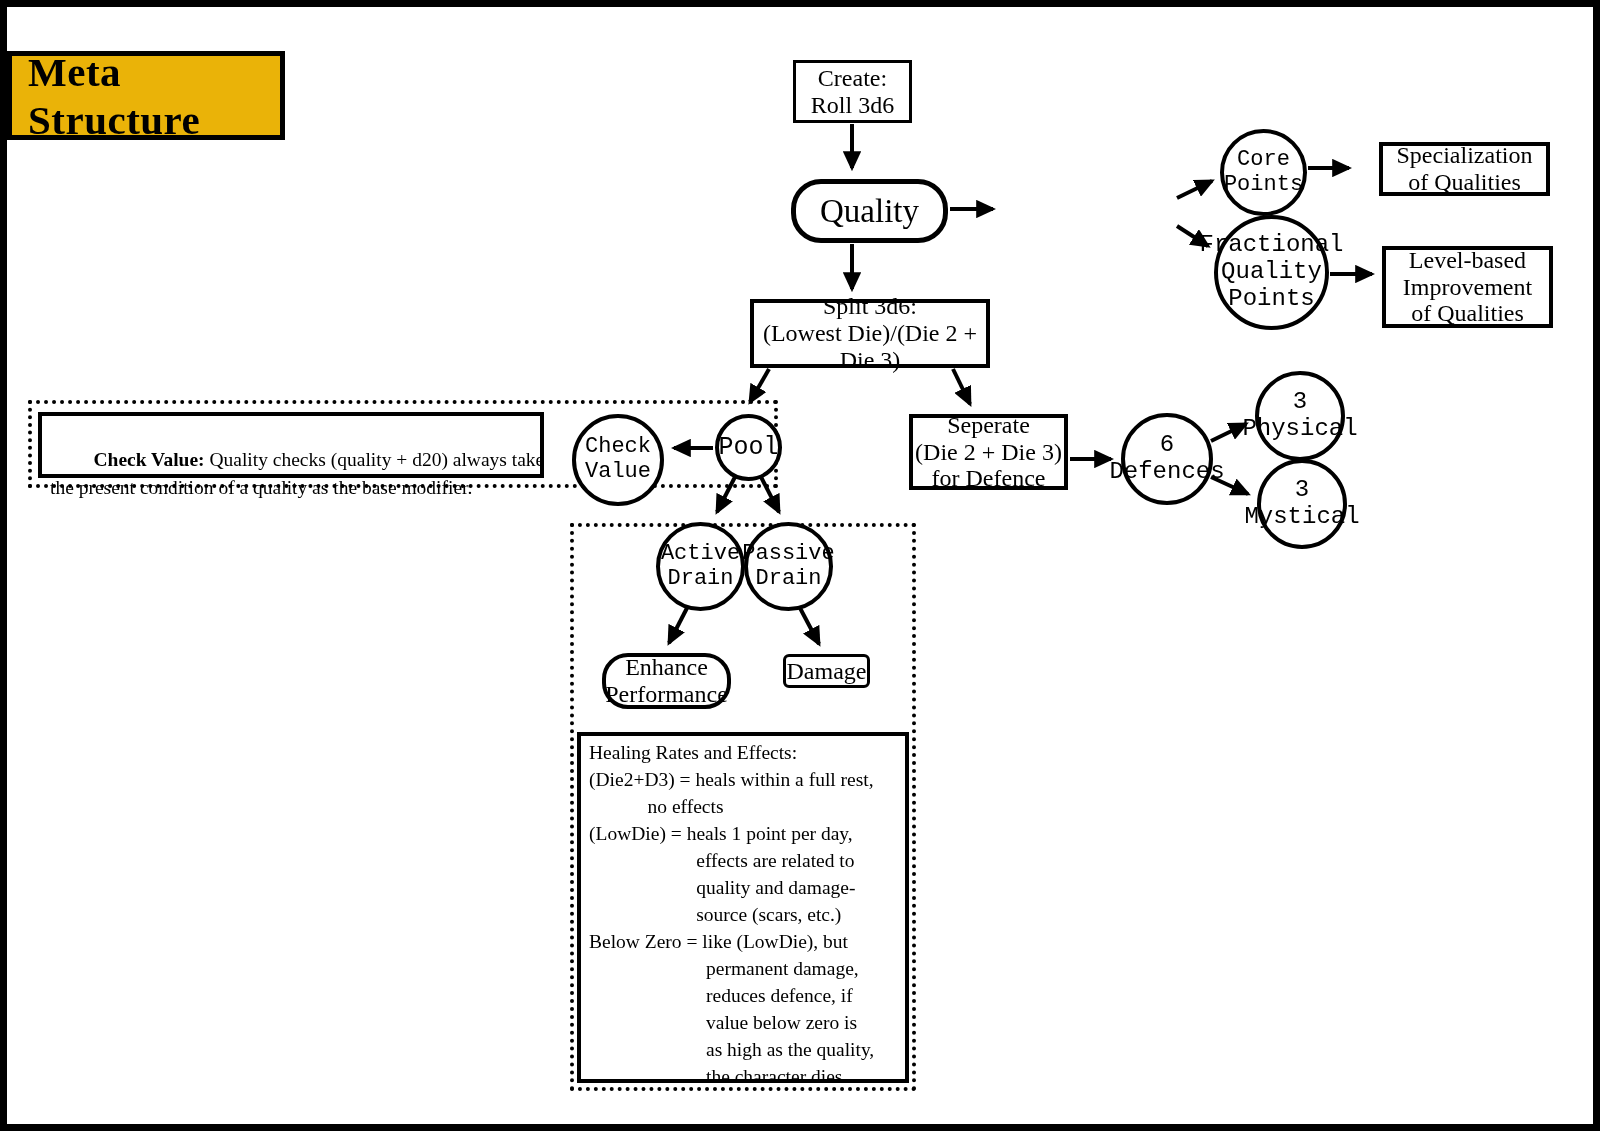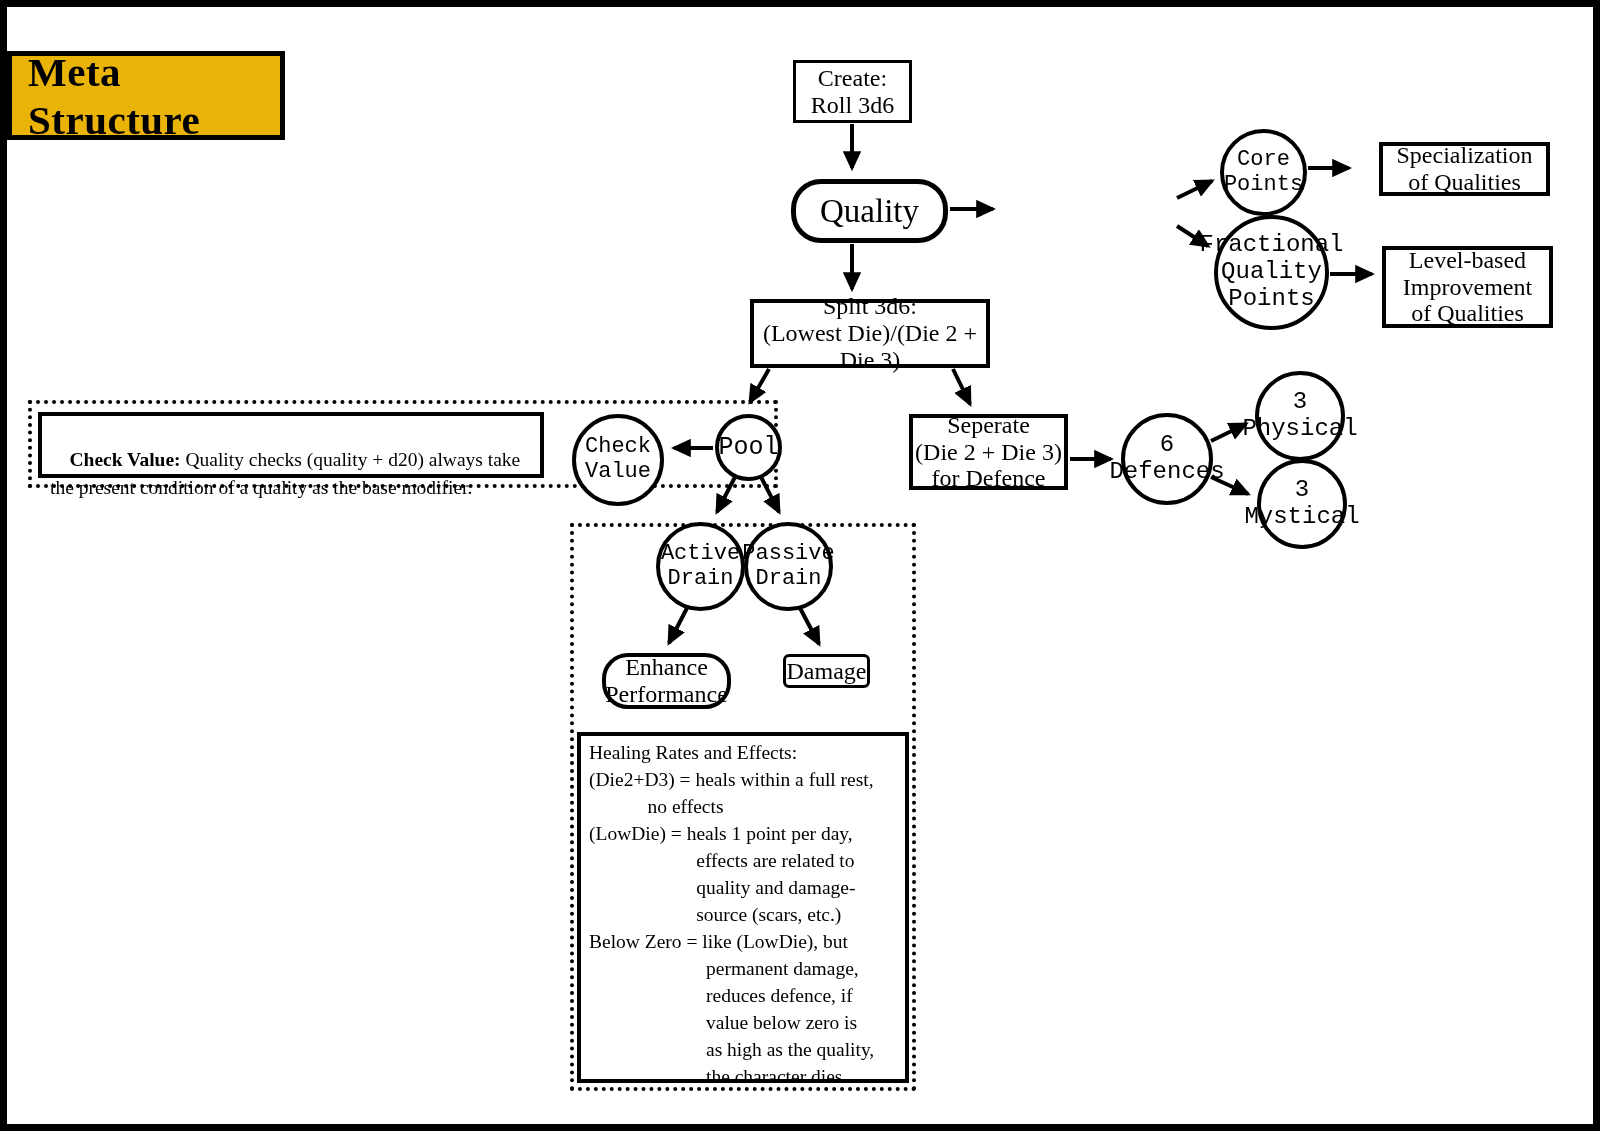--- a/index.html
+++ b/index.html
@@ -35,21 +35,21 @@
     border: 5px solid #000; background: #eab308;
     display: flex; align-items: center;
     padding-left: 16px;
     font-size: 41px; font-weight: bold; letter-spacing: 0.5px; margin-top: 44px;
   }
   #check-note {
     border: 4px solid #000; background: #fff;
     font-size: 19.5px; line-height: 28px;
     padding: 2px 8px; white-space: pre;
   }
-  #check-note .lbl { font-weight: bold; }
+  #check-note .lbl { font-weight: bold; margin-left: 24px; }
   #healing-note {
     border: 4px solid #000; background: #fff;
     font-size: 19.5px; line-height: 27px;
     padding: 3px 20px 3px 8px; white-space: pre; text-align: left;
   }
   svg.arrows { position: absolute; left: 0; top: 0; pointer-events: none; }
   svg.arrows line { stroke: #000; stroke-width: 4; }
 </style>
 </head>
 <body>

